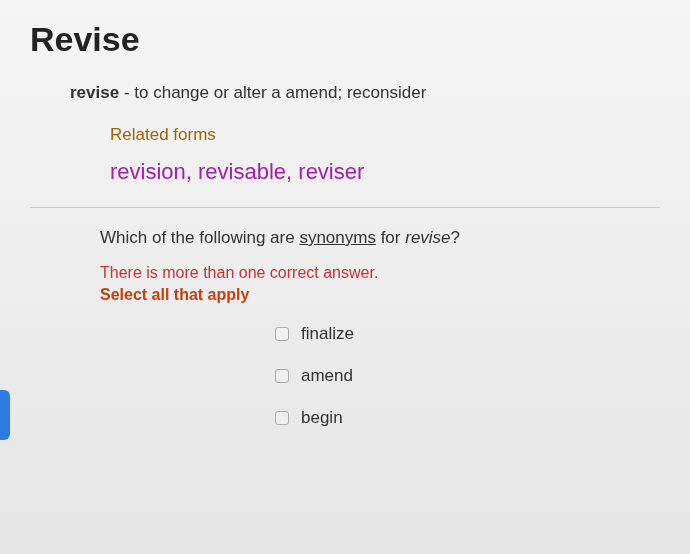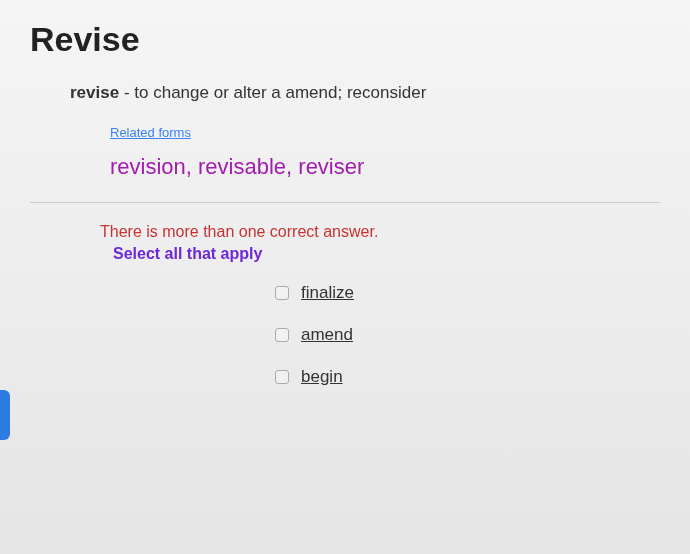--- a/index.html
+++ b/index.html
@@ -30,23 +30,22 @@
       margin-bottom: 22px;
     }
     .definition-row .word {
       font-weight: 700;
     }
     .related-block {
       margin-left: 80px;
       margin-bottom: 22px;
     }
     .related-heading {
-      font-size: 13px;
-      text-decoration: underline;
-      color: #3b82f6;
+      font-size: 17px;
+      color: #a16207;
       margin-bottom: 14px;
     }
     .related-list {
       font-size: 22px;
       color: #a21caf;
     }
     .divider {
       border: none;
       border-top: 1px solid #ccc;
       margin: 0 0 20px 0;
@@ -66,34 +65,32 @@
       font-style: italic;
     }
     .hint-line1 {
       font-size: 16px;
       color: #c83232;
       margin-bottom: 4px;
     }
     .hint-line2 {
       font-size: 16px;
       font-weight: 700;
-      color: #6d28d9;
+      color: #c2410c;
       margin-bottom: 20px;
-      margin-left: 13px;
     }
     .options {
       margin-left: 245px;
     }
     .option-row {
       display: flex;
       align-items: center;
       margin-bottom: 22px;
       font-size: 17px;
       color: #333;
-      text-decoration: underline;
     }
     .checkbox {
       width: 14px;
       height: 14px;
       border: 1.5px solid #aaa;
       border-radius: 3px;
       margin-right: 12px;
       background: rgba(255,255,255,0.3);
       flex-shrink: 0;
     }
@@ -118,20 +115,23 @@
 </div>
 
 <div class="related-block">
   <div class="related-heading">Related forms</div>
   <div class="related-list">revision, revisable, reviser</div>
 </div>
 
 <hr class="divider">
 
 <div class="question-block">
+  <div class="question-text">
+    <span>Which of the following are </span><span class="underlined">synonyms</span><span> for </span><span class="italic">revise</span><span>?</span>
+  </div>
   <div class="hint-line1">There is more than one correct answer.</div>
   <div class="hint-line2">Select all that apply</div>
 </div>
 
 <div class="options">
   <div class="option-row">
     <span class="checkbox"></span>
     <span>finalize</span>
   </div>
   <div class="option-row">

